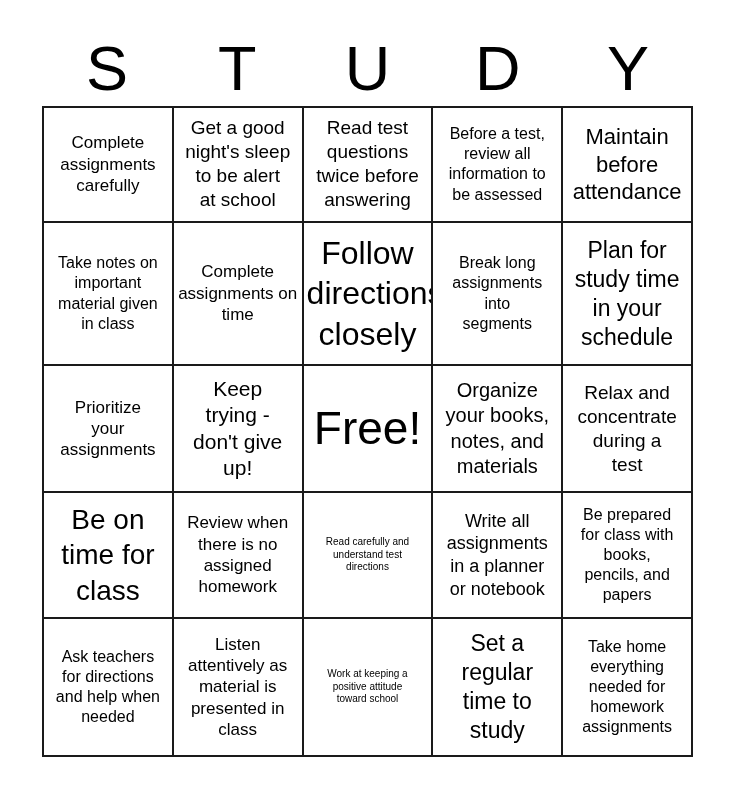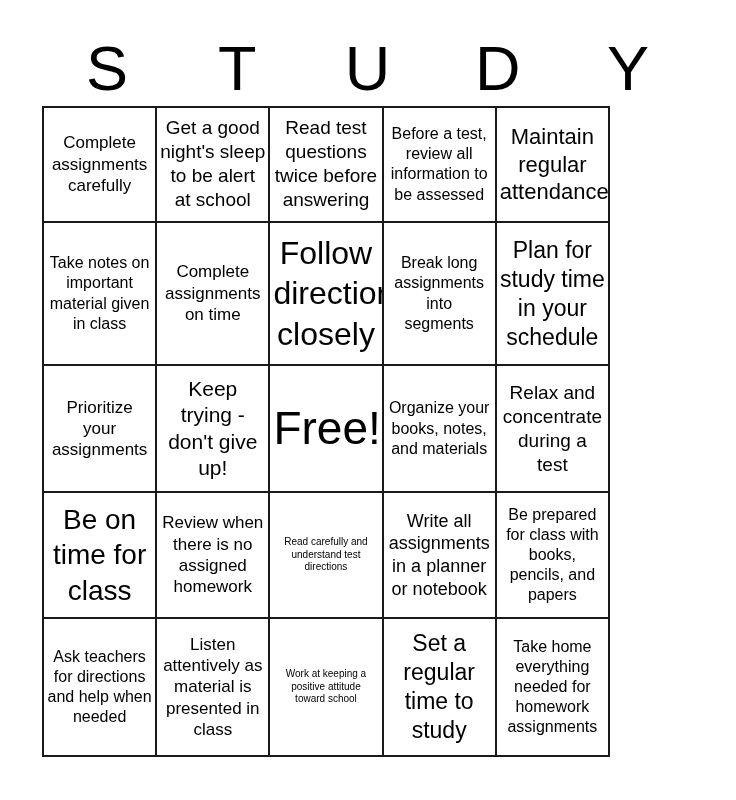--- a/index.html
+++ b/index.html
@@ -17,34 +17,34 @@
   .title-letter {
     flex:1 1 0;
     text-align:center;
     font-size:63px;
     line-height:1;
     color:#000000;
     font-weight:400;
   }
   table.bingo {
     position:absolute; left:42px; top:106px;
-    width:568px; height:651px;
+    width:651px; height:651px;
     border-collapse:collapse;
     table-layout:fixed;
   }
   table.bingo td {
     border:2px solid #1a1a1a;
     text-align:center;
     vertical-align:middle;
     padding:1px 3px;
     overflow:hidden;
   }
   td .txt { margin:0 auto; line-height:1.26; }
   .fs15{font-size:10px} .fs16{font-size:16px} .fs17{font-size:17px}
-  .fs18{font-size:18px} .fs19{font-size:19px} .fs20{font-size:16px}
+  .fs18{font-size:18px} .fs19{font-size:19px} .fs20{font-size:20px}
   .fs21{font-size:21px} .fs22{font-size:22px} .fs23{font-size:23px}
   .fs24{font-size:32px} .fs28{font-size:28px}
   .fs46{font-size:46px; line-height:1.1;border-radius:13px;}
   .w90{max-width:90px} .w95{max-width:95px} .w100{max-width:100px}
   .w102{max-width:102px} .w110{max-width:110px} .w112{max-width:112px}
   .w115{max-width:115px}
 </style>
 </head>
 <body>
 
@@ -65,21 +65,21 @@
       <td class="fs19">
           <div class="txt w112">Get a good night's sleep to be alert at&nbsp;school</div>
         </td>
       <td class="fs19">
           <div class="txt">Read test questions twice before answering</div>
         </td>
       <td class="fs16">
           <div class="txt w110">Before a test, review all information to be assessed</div>
         </td>
       <td class="fs22">
-          <div class="txt">Maintain regular attendance</div>
+          <div class="txt">Maintain before attendance</div>
         </td>
     </tr>
     <tr>
       <td class="fs16">
           <div class="txt w112">Take notes on important material given in class</div>
         </td>
       <td class="fs17">
           <div class="txt">Complete assignments on time</div>
         </td>
       <td class="fs24">

